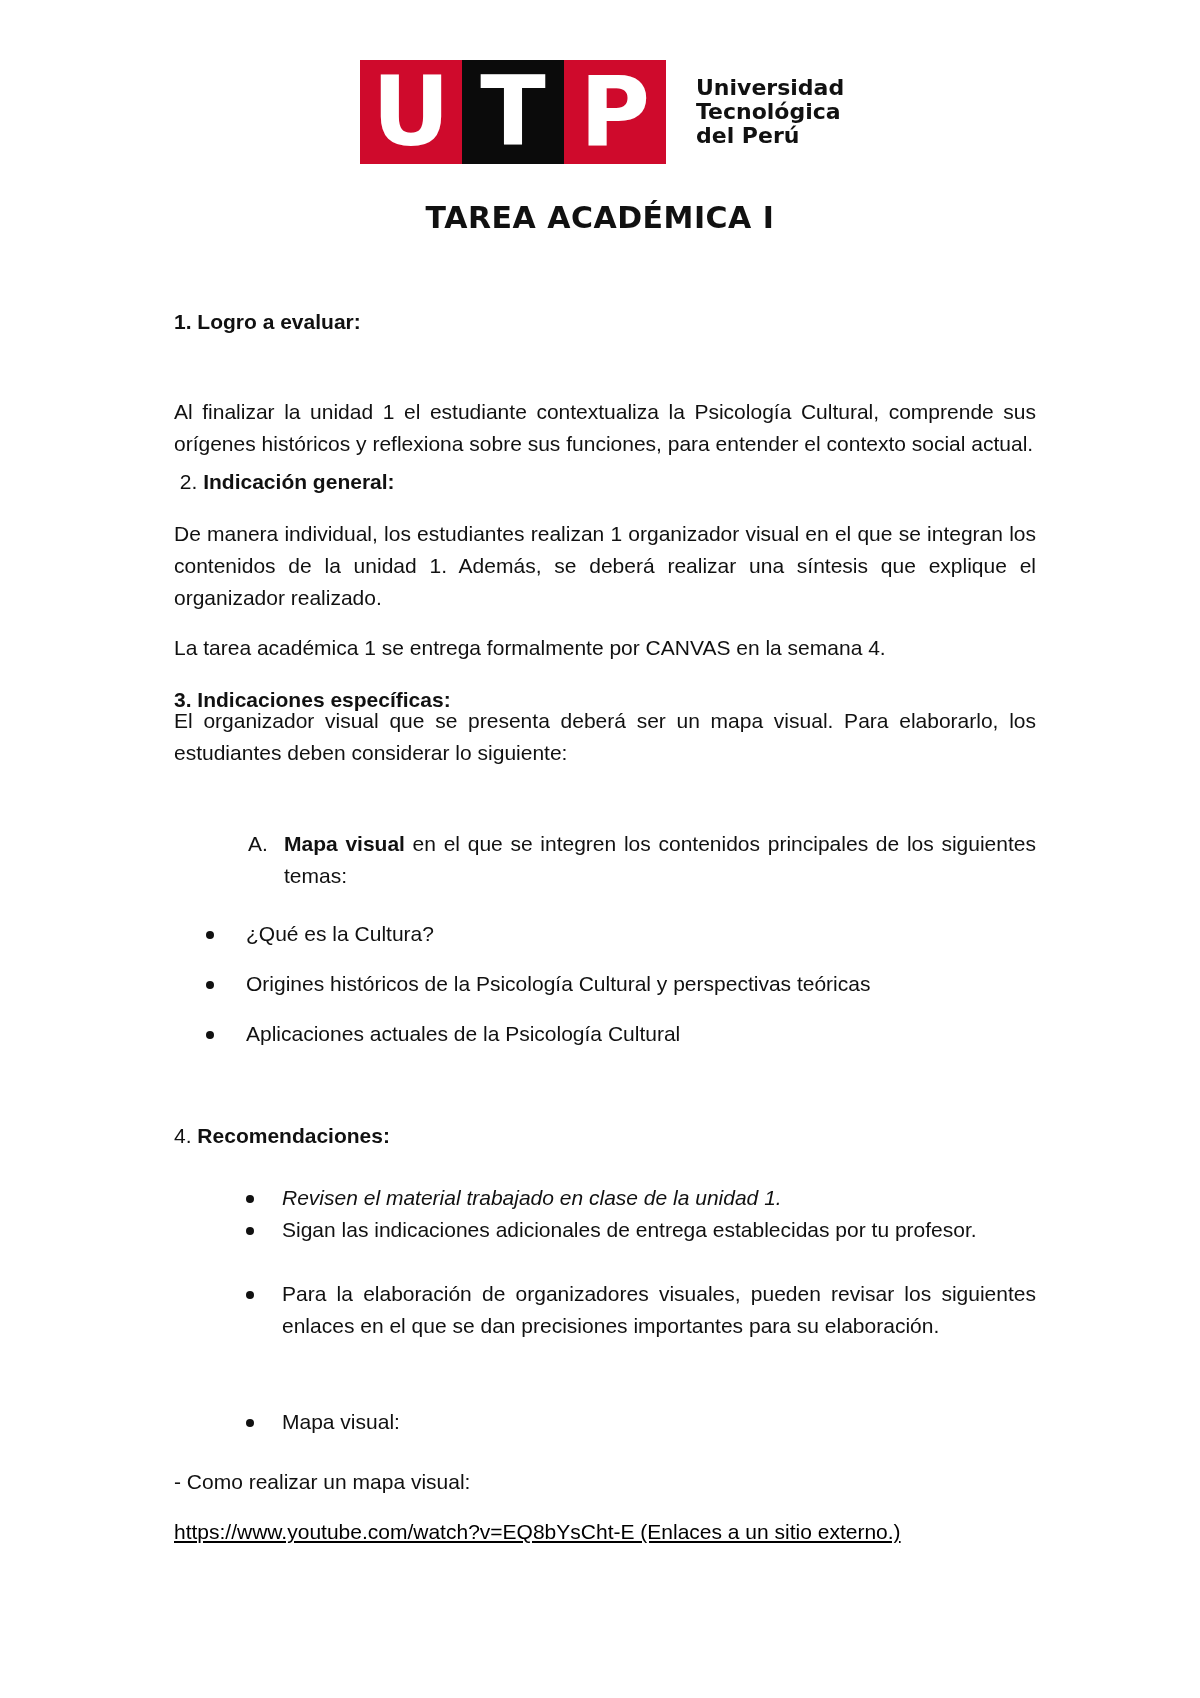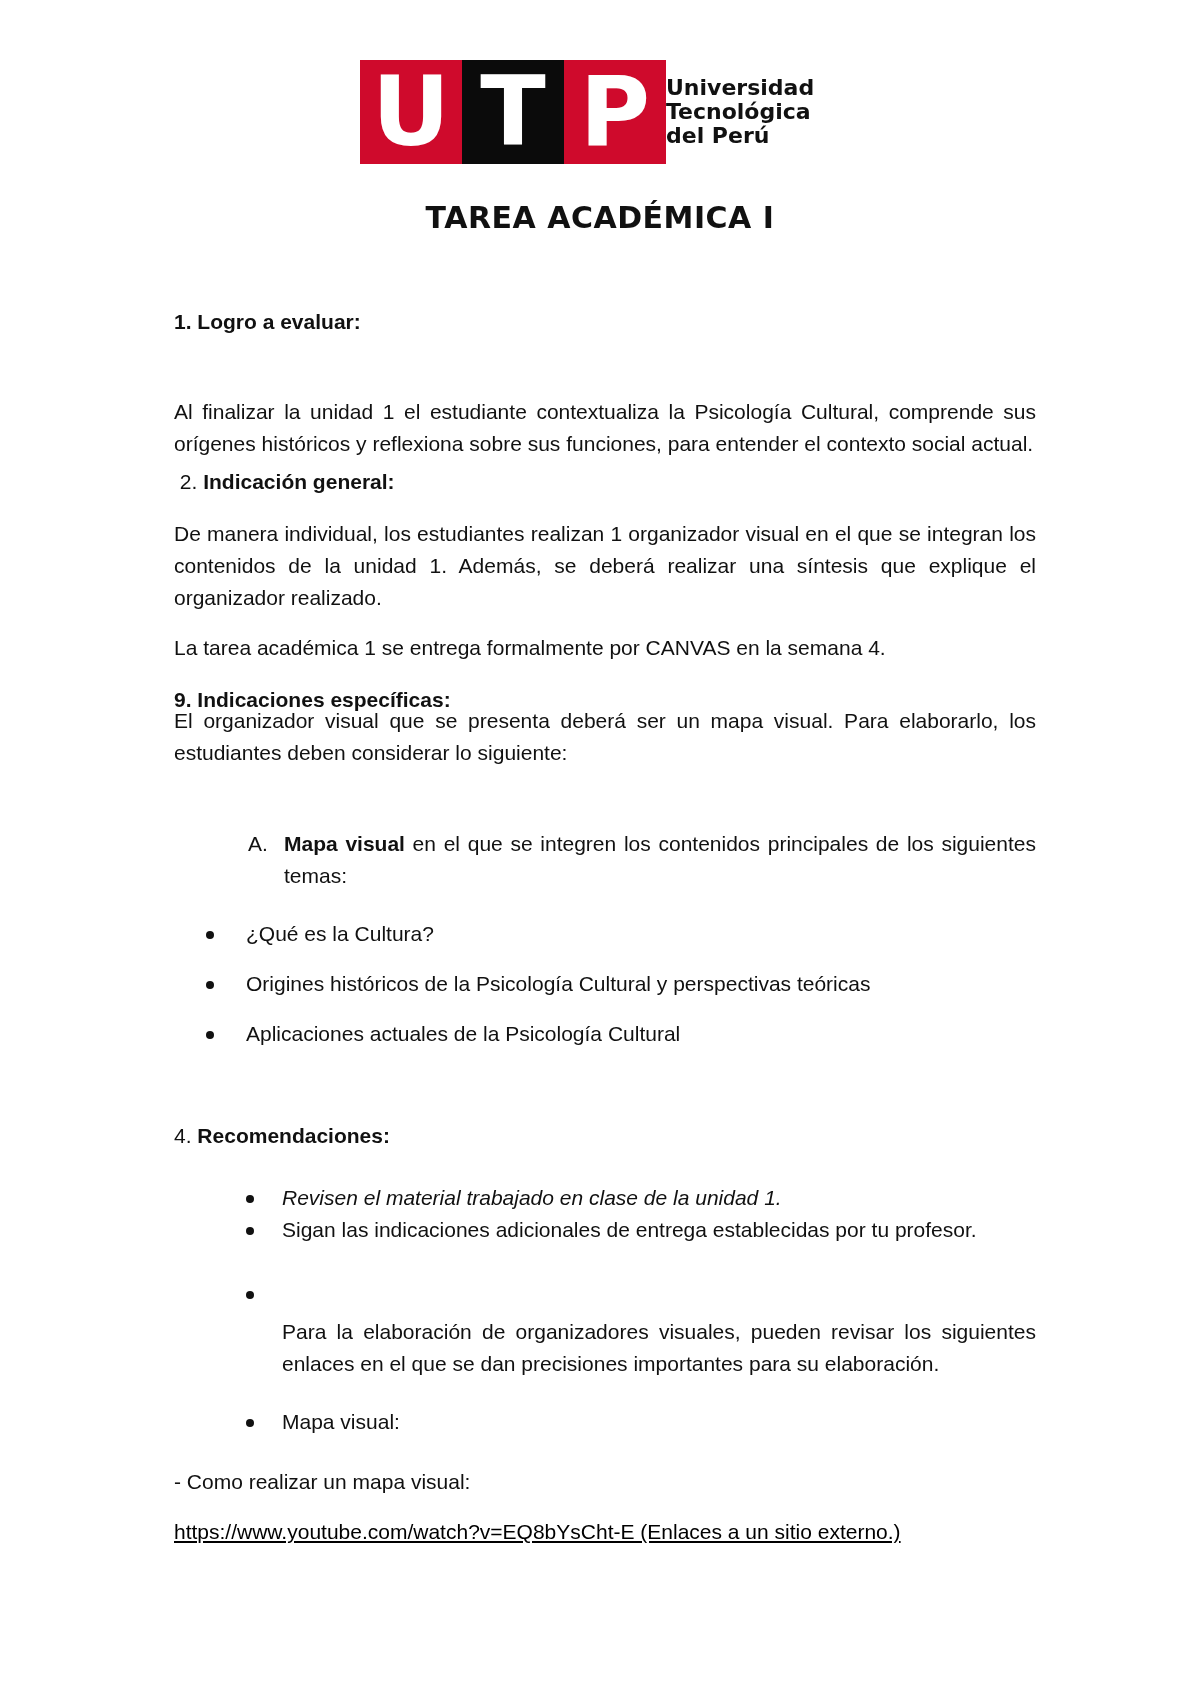--- a/index.html
+++ b/index.html
@@ -4,21 +4,21 @@
   <style>
     html, body { margin: 0; padding: 0; background: #ffffff; }
     body { width: 1200px; height: 1698px; position: relative; overflow: hidden;
            font-family: "Liberation Sans", sans-serif; color: #111; }
     .logo { position: absolute; left: 360px; top: 60px; display: flex; align-items: center; }
     .logo-blocks { display: flex; height: 104px; }
     .blk { width: 102px; height: 104px; display: flex; align-items: center; justify-content: center;
            color: #fff; font-weight: 900; font-size: 96px; font-family: "DejaVu Sans", sans-serif; line-height: 1; }
     .blk.red { background: #cf0a2c; }
     .blk.black { background: #0b0b0b; }
-    .logo-text { font-family: "DejaVu Sans", sans-serif; font-weight: bold;
+    .logo-text { margin-left: 30px; font-family: "DejaVu Sans", sans-serif; font-weight: bold;
                  font-size: 22px; line-height: 24px; color: #111; }
     .title { position: absolute; top: 200px; left: 0; width: 1200px; text-align: center;
              font-family: "DejaVu Sans", sans-serif; font-weight: bold; font-size: 30px; letter-spacing: 0.5px; }
     .p { position: absolute; left: 174px; width: 862px; font-size: 21px; line-height: 32px; }
     .just { text-align: justify; text-align-last: left; }
     .h { font-weight: bold; }
     .a-label { position: absolute; left: 248px; font-size: 21px; line-height: 32px; }
     .bullet { position: absolute; font-size: 21px; line-height: 32px; }
     .bullet .dot { position: absolute; left: 0; top: 13px; width: 8px; height: 8px; border-radius: 50%; background: #111; }
     .bullet .txt { position: absolute; left: 40px; }
@@ -42,21 +42,21 @@
 
 <div class="title">TAREA ACADÉMICA I</div>
 
 <div class="p h" style="top:306px;">1. Logro a evaluar:</div>
 <div class="p just" style="top:352px;margin-top:44px;">Al finalizar la unidad 1 el estudiante contextualiza la Psicología Cultural, comprende sus orígenes históricos y reflexiona sobre sus funciones, para entender el contexto social actual.</div>
 
 <div class="p" style="top:466px;"><span style="white-space:pre;"> 2. </span><span class="h">Indicación general:</span></div>
 <div class="p just" style="top:518px;">De manera individual, los estudiantes realizan 1 organizador visual en el que se integran los contenidos de la unidad 1. Además, se deberá realizar una síntesis que explique el organizador realizado.</div>
 <div class="p" style="top:632px;">La tarea académica 1 se entrega formalmente por CANVAS en la semana 4.</div>
 
-<div class="p h" style="top:684px;">9. Indicaciones específicas:</div>
+<div class="p h" style="top:684px;">3. Indicaciones específicas:</div>
 <div class="p just" style="top:705px;">El organizador visual que se presenta deberá ser un mapa visual. Para elaborarlo, los estudiantes deben considerar lo siguiente:</div>
 
 <div class="a-label" style="top:828px;">A.</div>
 <div class="p just" style="top:828px; left:284px; width:752px;"><span class="h">Mapa visual</span><span> en el que se integren los contenidos principales de los siguientes temas:</span></div>
 
 <div class="bullet" style="top:918px; left:206px; width:830px;">
   <span class="dot"></span>
   <span class="txt">¿Qué es la Cultura?</span>
 </div>
 <div class="bullet" style="top:968px; left:206px; width:830px;">
@@ -73,21 +73,21 @@
 <div class="bullet" style="top:1182px; left:246px; width:790px;">
   <span class="dot"></span>
   <span class="txt" style="left:36px; width:754px;font-style:italic;">Revisen el material trabajado en clase de la unidad 1.</span>
 </div>
 <div class="bullet just" style="top:1214px; left:246px; width:790px;">
   <span class="dot"></span>
   <span class="txt just" style="left:36px; width:754px; display:block;">Sigan las indicaciones adicionales de entrega establecidas por tu profesor.</span>
 </div>
 <div class="bullet" style="top:1278px; left:246px; width:790px;">
   <span class="dot"></span>
-  <span class="txt just" style="left:36px; width:754px; display:block;margin-top:38px;">Para la elaboración de organizadores visuales, pueden revisar los siguientes enlaces en el que se dan precisiones importantes para su elaboración.</span>
+  <span class="txt just" style="left:36px; width:754px; display:block;">Para la elaboración de organizadores visuales, pueden revisar los siguientes enlaces en el que se dan precisiones importantes para su elaboración.</span>
 </div>
 <div class="bullet" style="top:1406px; left:246px; width:790px;">
   <span class="dot"></span>
   <span class="txt" style="left:36px;">Mapa visual:</span>
 </div>
 
 <div class="p" style="top:1466px;">- Como realizar un mapa visual:</div>
 <a class="p link" style="top:1516px;">https://www.youtube.com/watch?v=EQ8bYsCht-E (Enlaces a un sitio externo.)</a>
 
 </body></html>

